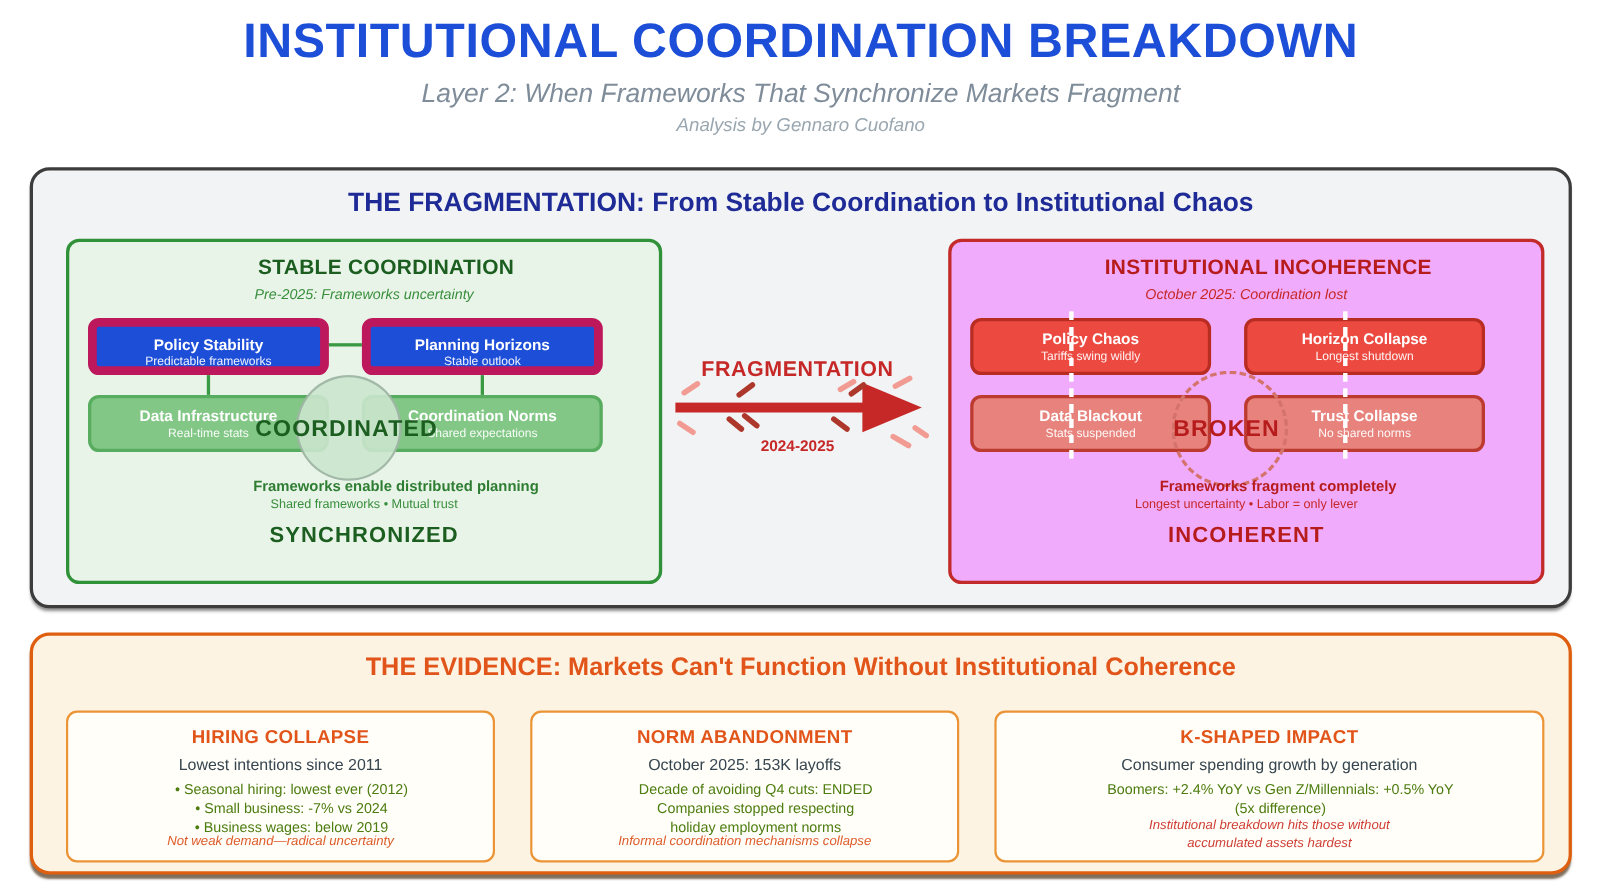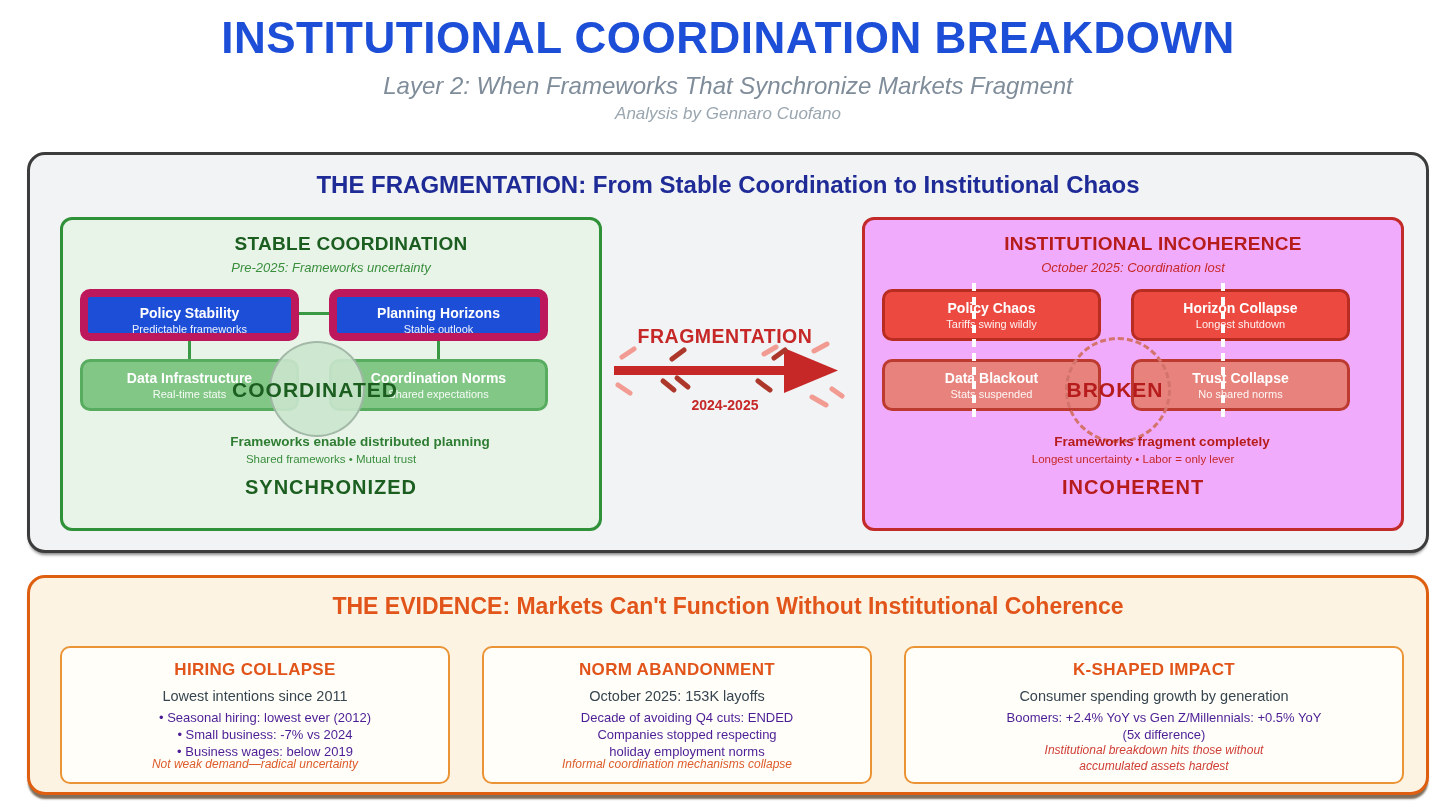--- a/index.html
+++ b/index.html
@@ -67,21 +67,21 @@
            background:#fdf3e3;border:3px solid #df5f10;border-radius:18px;
            box-shadow:0 5px 2px -1px rgba(84,62,38,.75);}
   .evi-title{top:15px;font-size:23px;font-weight:700;color:#e2551a;}
   .card{position:absolute;top:55px;height:138px;background:#fffef9;border:2px solid #eb9436;
         border-radius:10px;box-sizing:border-box;text-align:center;margin-top:13px;}
   .card.c1{left:30px;width:390px;}
   .card.c2{left:452px;width:390px;}
   .card.c3{left:874px;width:500px;}
   .card-title{margin-top:12px;font-size:17px;font-weight:700;color:#e2551a;letter-spacing:.3px;}
   .card-lead{margin-top:8px;font-size:14.5px;color:#36454f;}
-  .card-lines{margin-top:5px;font-size:13px;color:#4c1d95;line-height:17px;padding-left:20px;}
+  .card-lines{margin-top:5px;font-size:13px;color:#4d7c0f;line-height:17px;padding-left:20px;}
   .card-foot{position:absolute;left:0;bottom:10px;width:100%;font-style:italic;
              font-size:12px;color:#dd5c2a;line-height:16px;}
   .card.c3 .card-foot{color:#cf3e35;bottom:8px;}
 </style>
 </head>
 <body>
 
 <div class="page">
 
   <div class="ctr main-title">INSTITUTIONAL COORDINATION BREAKDOWN</div>

